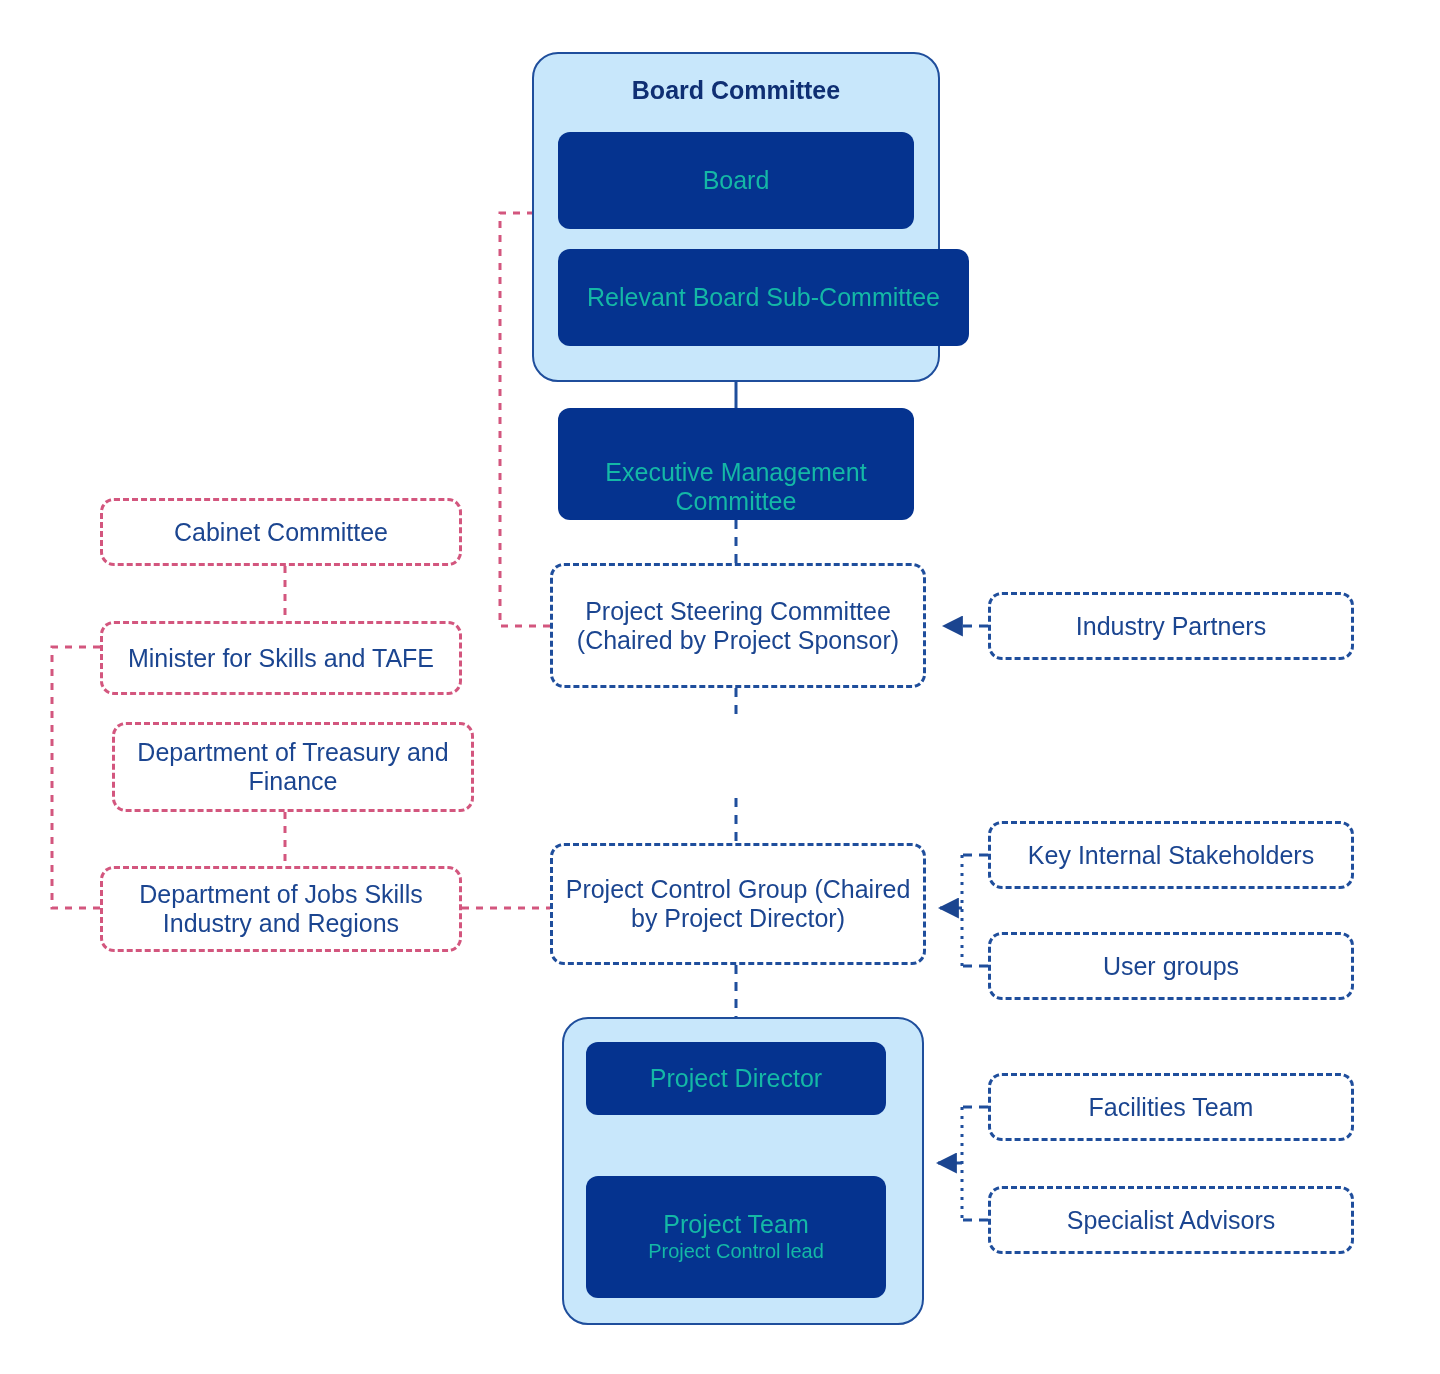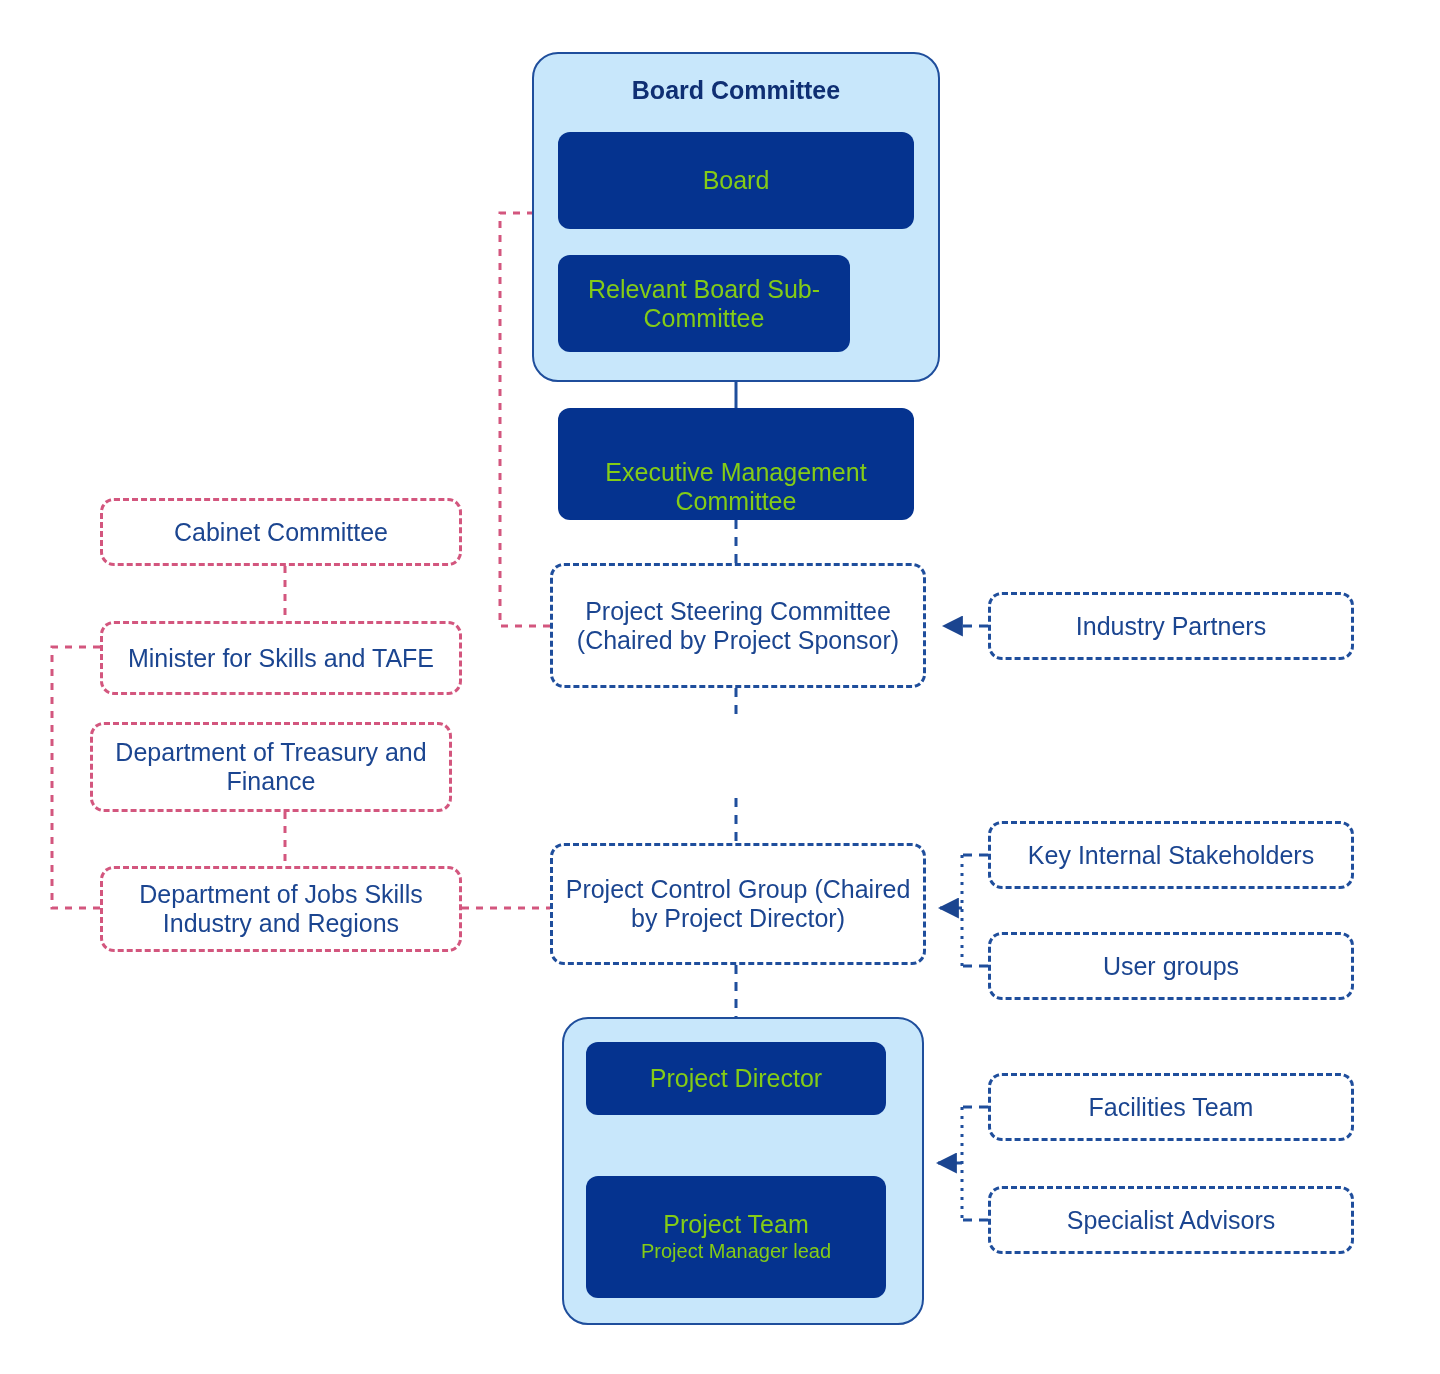--- a/index.html
+++ b/index.html
@@ -33,21 +33,21 @@
     flex-direction: column;
     align-items: center;
     justify-content: center;
     text-align: center;
     line-height: 1.16;
   }
 
   
   .navy {
     background: #05338f;
-    color: #84cc16;
+    color: #14b8a6;
     border-radius: 12px;
     font-size: 25px;
     padding: 4px 12px;
     z-index: 4;
   }
 
   
   .group {
     background: #c8e7fb;
     border: 2px solid #1f4e9c;
@@ -146,21 +146,21 @@
     <polyline points="462,908 500,908 550,908" fill="none" stroke="#d3567e" stroke-width="3" stroke-dasharray="7 7"></polyline>
   </svg>
 
   <div class="node group" style="left:532px; top:52px; width:408px; height:330px;"></div>
   <div class="group-title" style="left:532px; width:408px; top:76px;">Board Committee</div>
 
   <div class="node navy" style="left:558px; top:132px; width:356px; height:97px;">
     <span class="main-label">Board</span>
   </div>
 
-  <div class="node navy" style="left:558px; top:255px; width:292px; height:97px;">
+  <div class="node navy" style="left:558px; top:249px; width:411px; height:97px;">
     <span class="main-label">Relevant Board Sub-Committee</span>
   </div>
 
   <div class="node navy" style="left:558px; top:408px; width:356px; height:112px;justify-content:flex-end;">
     <span class="main-label">Executive Management Committee</span>
   </div>
 
   <div class="node dash-blue" style="left:550px; top:563px; width:376px; height:125px;">
     <span class="main-label">Project Steering Committee (Chaired by Project Sponsor)</span>
   </div>
@@ -171,32 +171,32 @@
   </div>
 
   <div class="node group" style="left:562px; top:1017px; width:362px; height:308px;"></div>
 
   <div class="node navy" style="left:586px; top:1042px; width:300px; height:73px;">
     <span class="main-label">Project Director</span>
   </div>
 
   <div class="node navy" style="left:586px; top:1176px; width:300px; height:122px;">
     <span class="main-label">Project Team</span>
-    <span class="sub-label">Project Manager lead</span>
+    <span class="sub-label">Project Control lead</span>
   </div>
 
   <div class="node dash-pink" style="left:100px; top:498px; width:362px; height:68px;">
     <span class="main-label">Cabinet Committee</span>
   </div>
 
   <div class="node dash-pink" style="left:100px; top:621px; width:362px; height:74px;">
     <span class="main-label">Minister for Skills and TAFE</span>
   </div>
 
-  <div class="node dash-pink" style="left:90px; top:722px; width:362px; height:90px;">
+  <div class="node dash-pink" style="left:112px; top:722px; width:362px; height:90px;">
     <span class="main-label">Department of Treasury and Finance</span>
   </div>
 
   <div class="node dash-pink" style="left:100px; top:866px; width:362px; height:86px;">
     <span class="main-label">Department of Jobs Skills Industry and Regions</span>
   </div>
 
   <div class="node dash-blue" style="left:988px; top:592px; width:366px; height:68px;">
     <span class="main-label">Industry Partners</span>
   </div>

